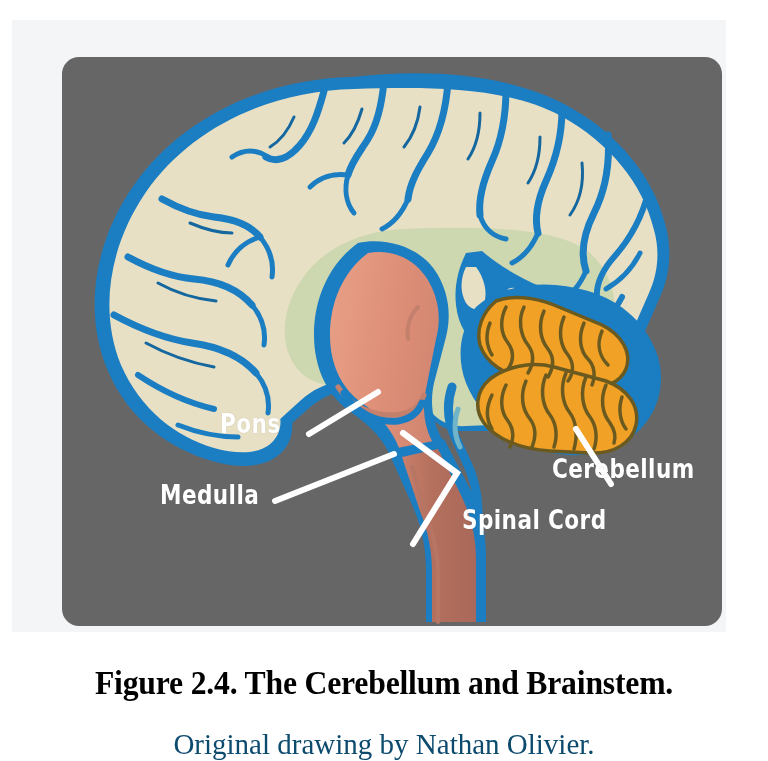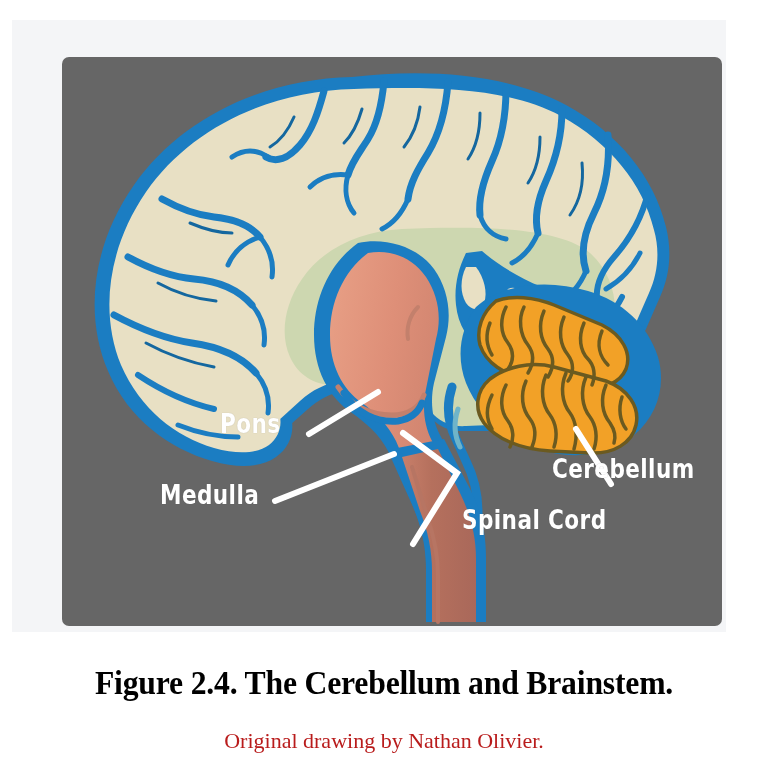--- a/index.html
+++ b/index.html
@@ -32,21 +32,21 @@
     background: #f4f5f7;
   }
   
   #illustration-panel {
     position: absolute;
     left: 50px;
     top: 37px;
     width: 660px;
     height: 569px;
     background: #666666;
-    border-radius: 7px;
+    border-radius: 17px;
     overflow: hidden;
   }
   #brain-svg {
     position: absolute;
     left: 0;
     top: 0;
     width: 660px;
     height: 569px;
     display: block;
   }
@@ -83,22 +83,22 @@
     color: #000000;
     letter-spacing: -0.2px;
     transform: scaleX(0.96);
     margin: 0;
     padding: 0 4px;
     white-space: nowrap;
   }
   #caption-credit {
     font-family: "Liberation Serif", "DejaVu Serif", serif;
     font-weight: normal;
-    font-size: 22px;
-    color: #b91c1c;
+    font-size: 29px;
+    color: #0c4a6e;
     margin-top: 26px;
     white-space: nowrap;
   }
 </style>
 </head>
 <body>
 
 <div id="page">
 
   <div id="figure-plate">

